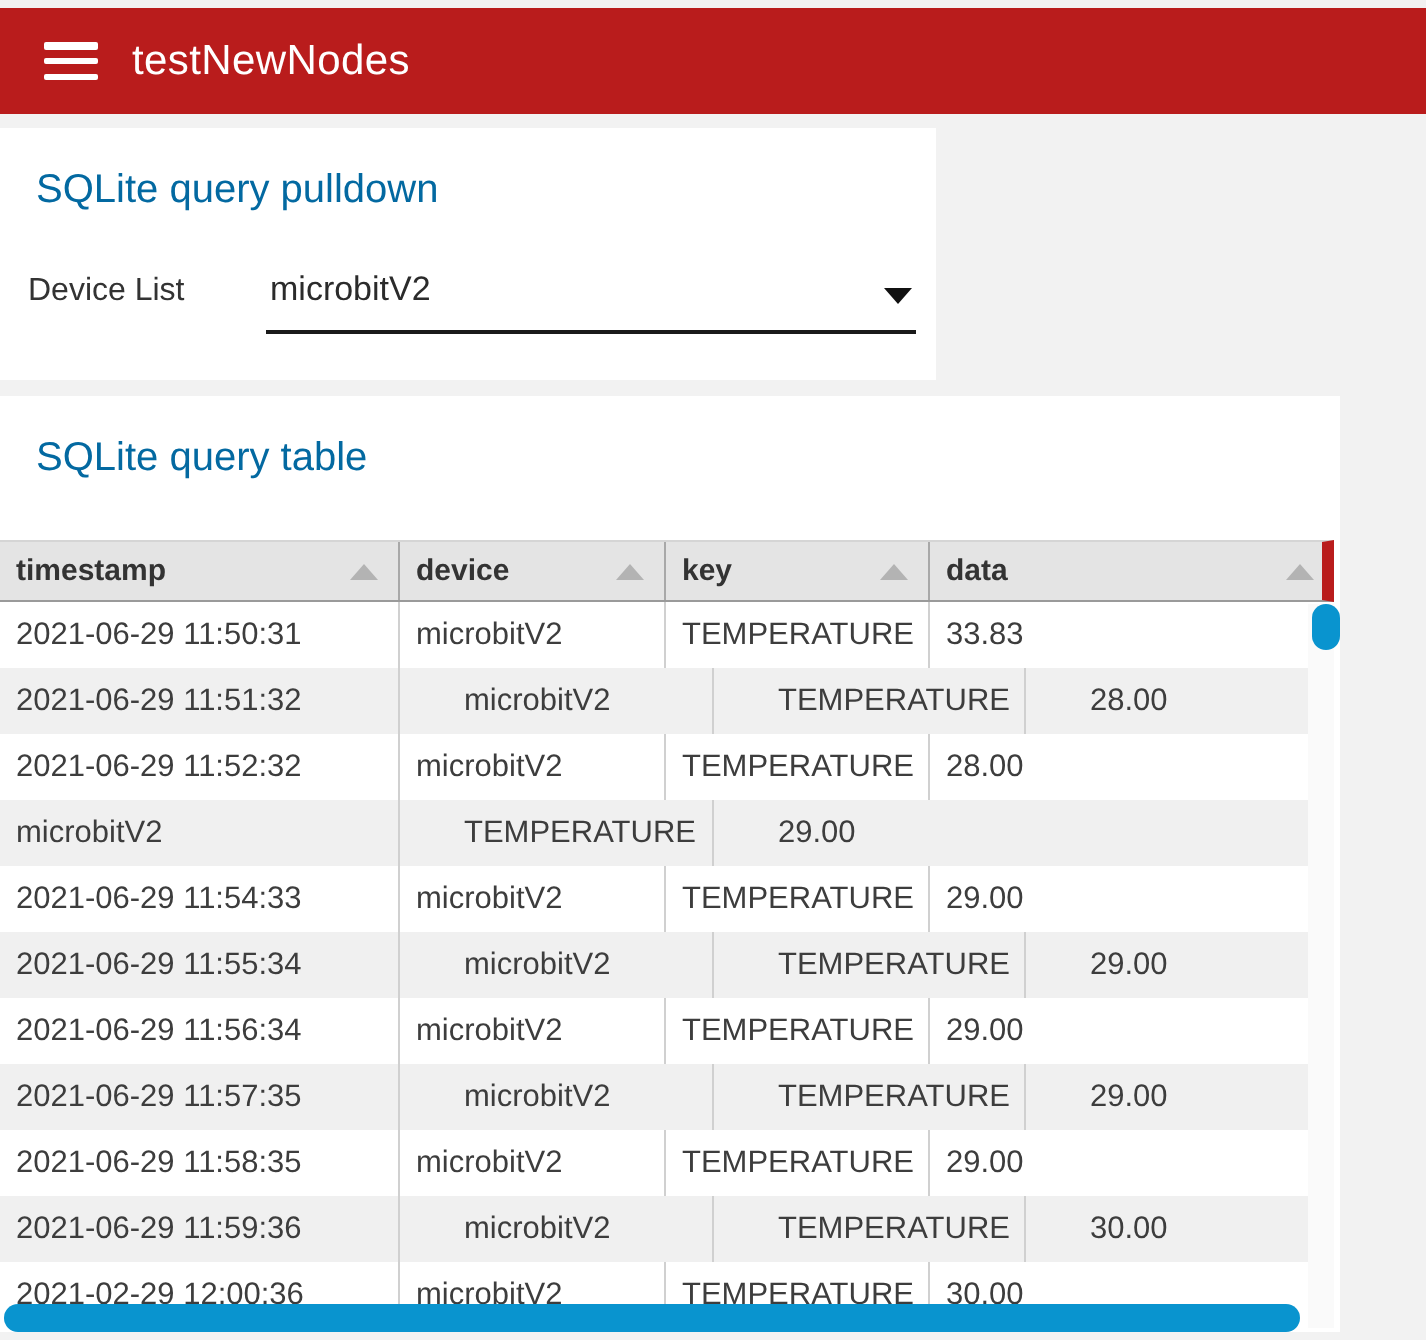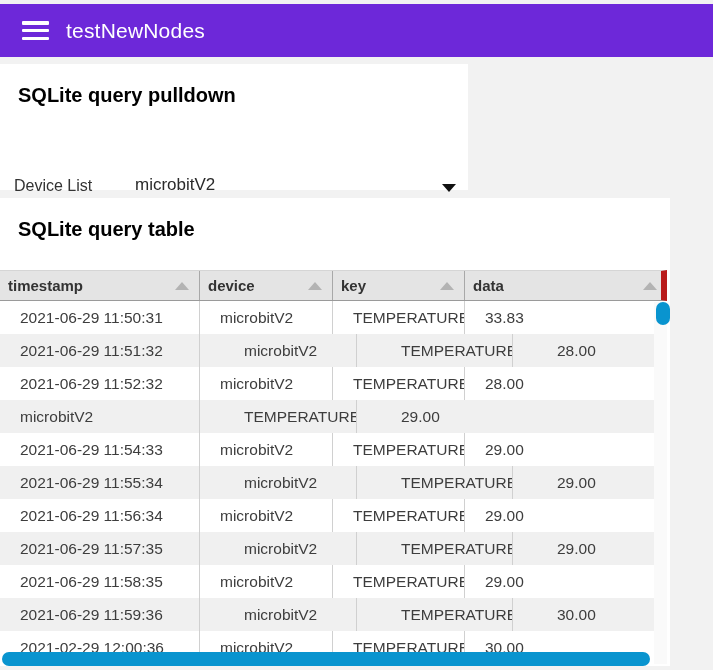--- a/index.html
+++ b/index.html
@@ -7,39 +7,39 @@
   body {
     font-family:"Liberation Sans", sans-serif;
     background:#f2f2f2;
     position:relative;
     overflow:hidden;
     color:#3d3d3d;
   }
   
   .appbar {
     position:absolute; top:4px; left:0; width:713px; height:53px;
-    background:#6d28d9;
+    background:#b91c1c;
     display:flex; align-items:center;
     padding-left:22px;
   }
   .hamburger { width:27px; height:19px; display:flex; flex-direction:column; justify-content:space-between; cursor:pointer; }
   .hamburger span { display:block; height:3.5px; background:#ffffff; border-radius:1px; }
   .appbar-title { color:#ffffff; font-size:21px; margin-left:17px; letter-spacing:.2px; }
 
   
   .card { position:absolute; background:#ffffff; }
   .card-pulldown { top:64px; left:0; width:468px; height:126px; }
   .card-table    { top:198px; left:0; width:670px; height:468px; }
   .card-title {
     position:absolute; left:18px; top:20px;
-    font-size:20px; font-weight:bold; color:#000000;
-  }
-
-  
-  .device-row { position:absolute; left:14px; top:70px; width:444px; height:36px;margin-top:40px; }
+    font-size:20px; font-weight:normal; color:#0369a1;
+  }
+
+  
+  .device-row { position:absolute; left:14px; top:70px; width:444px; height:36px; }
   .device-label { position:absolute; left:0; top:3px; font-size:16px; color:#333; }
   .device-select {
     position:absolute; left:119px; top:0; width:325px; height:33px;
     border-bottom:2px solid #1a1a1a; cursor:pointer;
   }
   .device-value { position:absolute; left:2px; top:1px; font-size:17px; color:#2b2b2b; }
   .select-caret {
     position:absolute; right:2px; top:10px;
     width:0; height:0;
     border-left:7px solid transparent; border-right:7px solid transparent;
@@ -67,21 +67,21 @@
     border-bottom:8px solid #b3b3b3;
   }
   .tbody { position:relative; width:654px; }
   .trow {
     display:grid; grid-template-columns:200px 133px 132px 189px;
     height:33px; background:#ffffff;
   }
   .trow.alt { background:#f0f0f0;gap:24px; }
   .td {
     font-size:15.5px; color:#3d3d3d; line-height:33px;
-    padding-left:20px; border-right:1px solid #d0d0d0;
+    padding-left:8px; border-right:1px solid #d0d0d0;
     overflow:hidden; white-space:nowrap;
   }
   .td:last-child { border-right:none; }
 
   
   .vscroll-track {
     position:absolute; left:654px; top:104px; width:13px; height:362px;
     background:#fafafa;
   }
   .vscroll-thumb {

